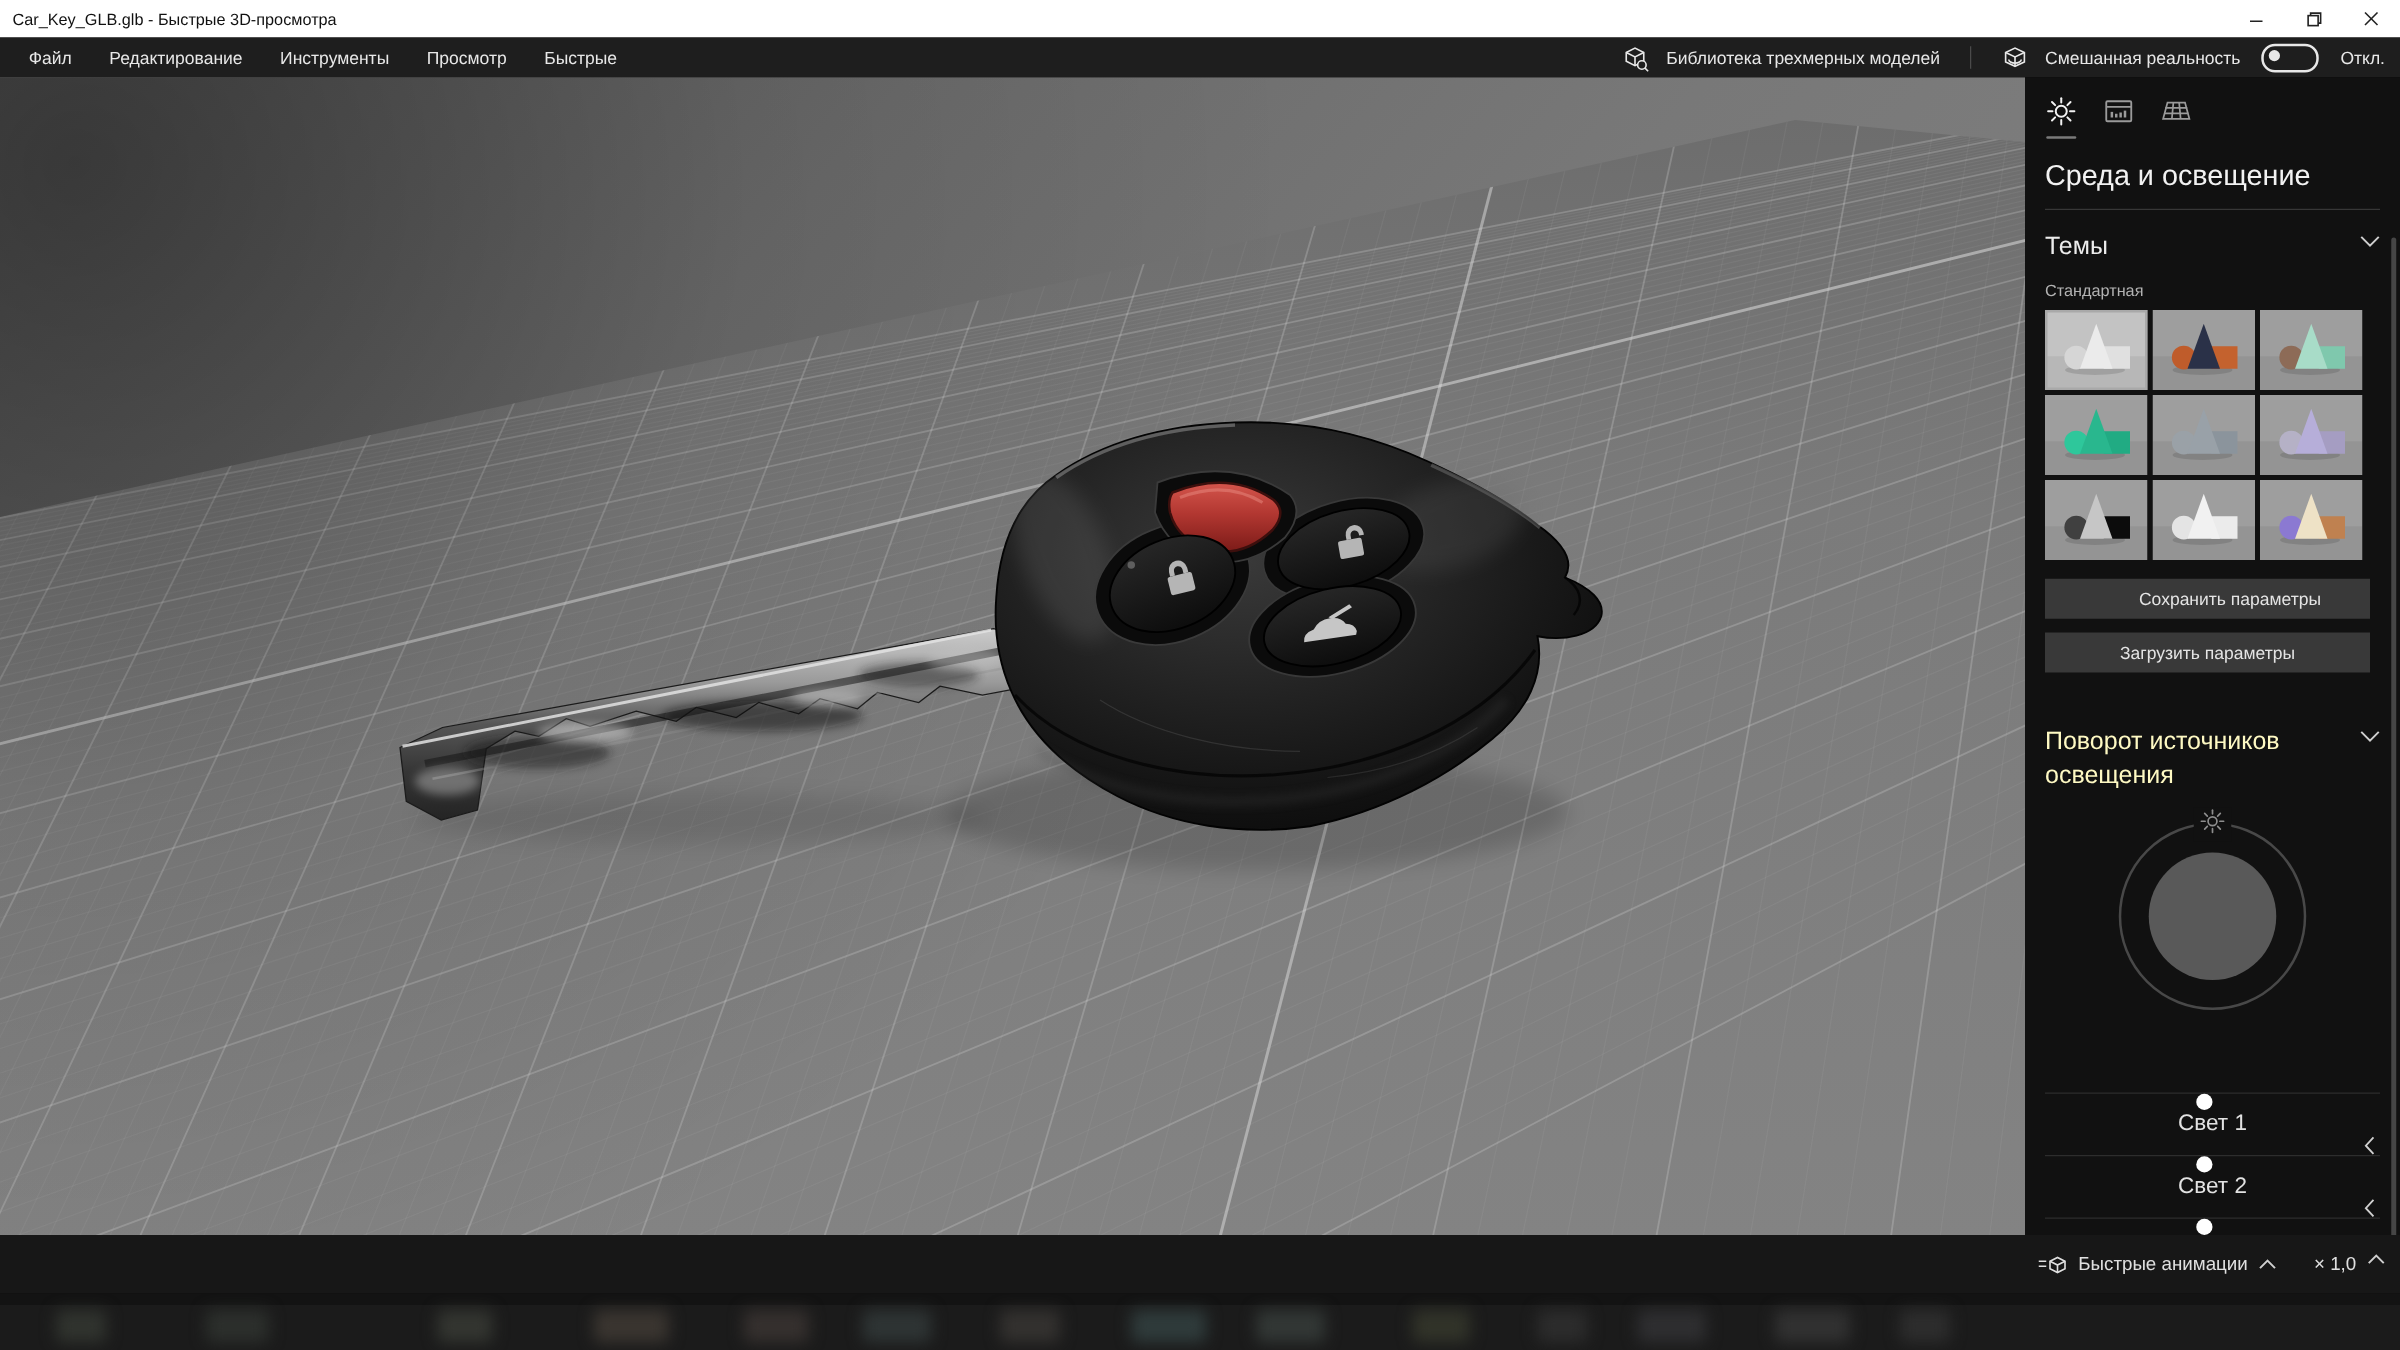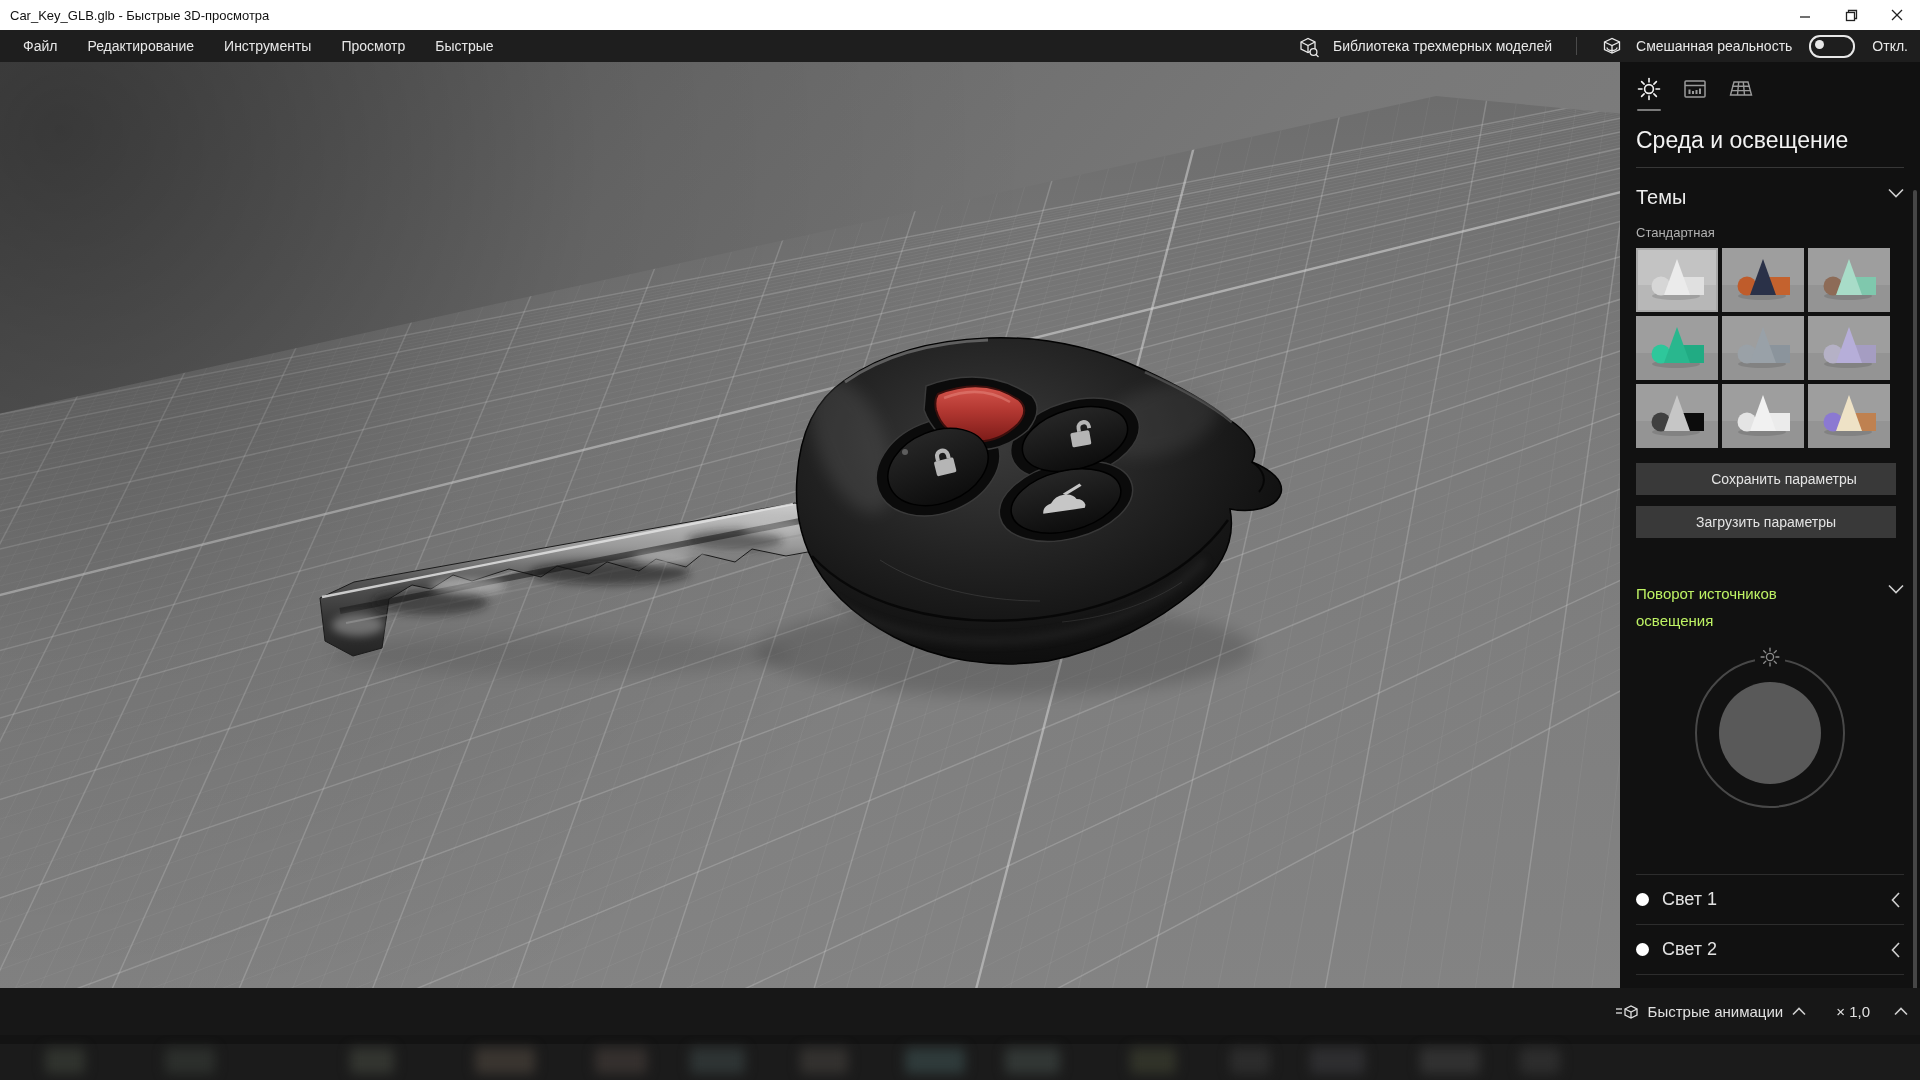--- a/index.html
+++ b/index.html
@@ -43,37 +43,37 @@
   .sec-chev{margin-left:auto;padding-top:4px;}
   .sub-label{font-size:13px;color:#b2b2b2;margin-top:15px;}
   #theme-grid{margin-top:8px;display:grid;grid-template-columns:repeat(3,82px);gap:4px;width:254px;}
   .tile{width:82px;height:64px;box-sizing:border-box;cursor:pointer;}
   .tile svg{display:block;width:82px;height:64px;}
   .tile.selected{outline:2px solid #a9a9a9;outline-offset:-2px;}
   .panel-btn{display:block;width:260px;height:32px;background:#393939;border:none;color:#e4e4e4;
     font-size:14px;font-family:inherit;margin-top:11px;cursor:pointer;}
   .panel-btn:first-of-type{margin-top:15px;padding-left:42px;}
   .rot-row{display:flex;margin-top:42px;}
-  .rot-label{font-size:15px;color:#bef264;line-height:27px;width:210px;}
+  .rot-label{font-size:20px;color:#fef9c3;line-height:27px;width:210px;}
   .dial{position:relative;width:150px;height:150px;margin:24px auto 0 auto;cursor:grab;}
   .dial-ring{position:absolute;left:0;top:0;width:146px;height:146px;border:2px solid #484848;border-radius:50%;}
   .dial-knob{position:absolute;left:24px;top:24px;width:102px;height:102px;border-radius:50%;background:#595959;}
   .dial-sun{position:absolute;left:50%;top:-12px;transform:translateX(-50%);background:#111;padding:0 4px;}
   .lights{margin-top:66px;}
-  .light-row{display:flex;align-items:center;height:49px;border-top:1px solid #2d2d2d;cursor:pointer;}
+  .light-row{display:flex;align-items:center;height:49px;border-top:1px solid #2d2d2d;cursor:pointer;flex-direction:column;}
   .light-dot{width:13px;height:13px;border-radius:50%;background:#fff;margin-right:13px;flex:none;}
   .light-label{font-size:18px;color:#e2e2e2;}
   .light-chev{margin-left:auto;padding-right:4px;}
   .panel-scroll{position:absolute;right:3px;top:128px;width:4px;height:832px;background:#464646;border-radius:2px;}
 
   
   .bottombar{position:absolute;top:988px;left:0;width:1920px;height:47px;background:#171717;
     display:flex;align-items:center;justify-content:flex-end;color:#e0e0e0;font-size:15px;padding-right:12px;box-sizing:border-box;}
   .anim-group{display:flex;align-items:center;gap:9px;}
-  .speed-group{display:flex;align-items:center;gap:24px;margin-left:30px;}
+  .speed-group{display:flex;align-items:flex-start;gap:9px;margin-left:30px;}
   .bottomstrip{position:absolute;top:1035px;left:0;width:1920px;height:45px;background:#1b1b1b;overflow:hidden;}
   .bottomstrip::before{content:"";position:absolute;top:0;left:0;width:100%;height:9px;background:#131313;}
   .blob{position:absolute;top:13px;height:26px;border-radius:4px;filter:blur(6px);}
 
   .chev{stroke:#cfcfcf;stroke-width:1.6;fill:none;}
   .icon-gray{stroke:#9a9a9a;fill:none;}
 </style>
 </head>
 <body>
 

